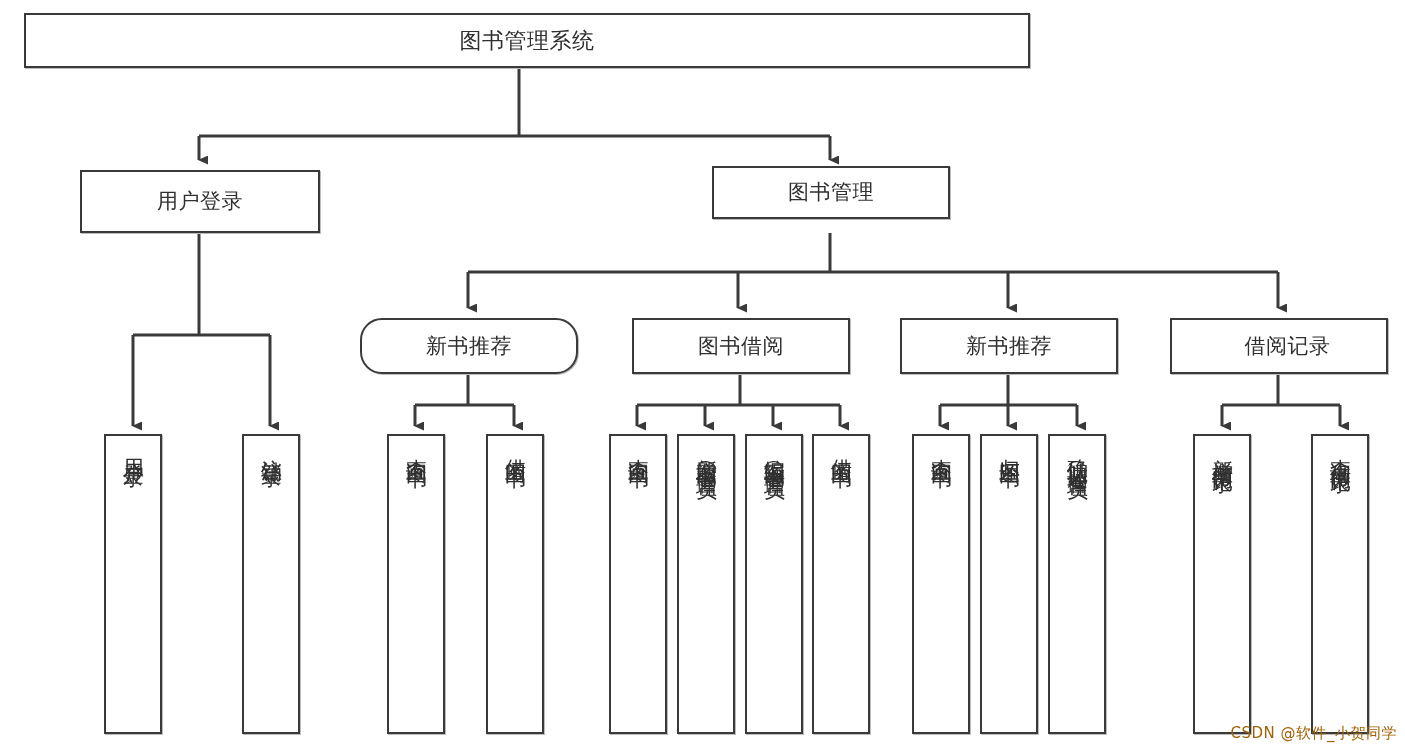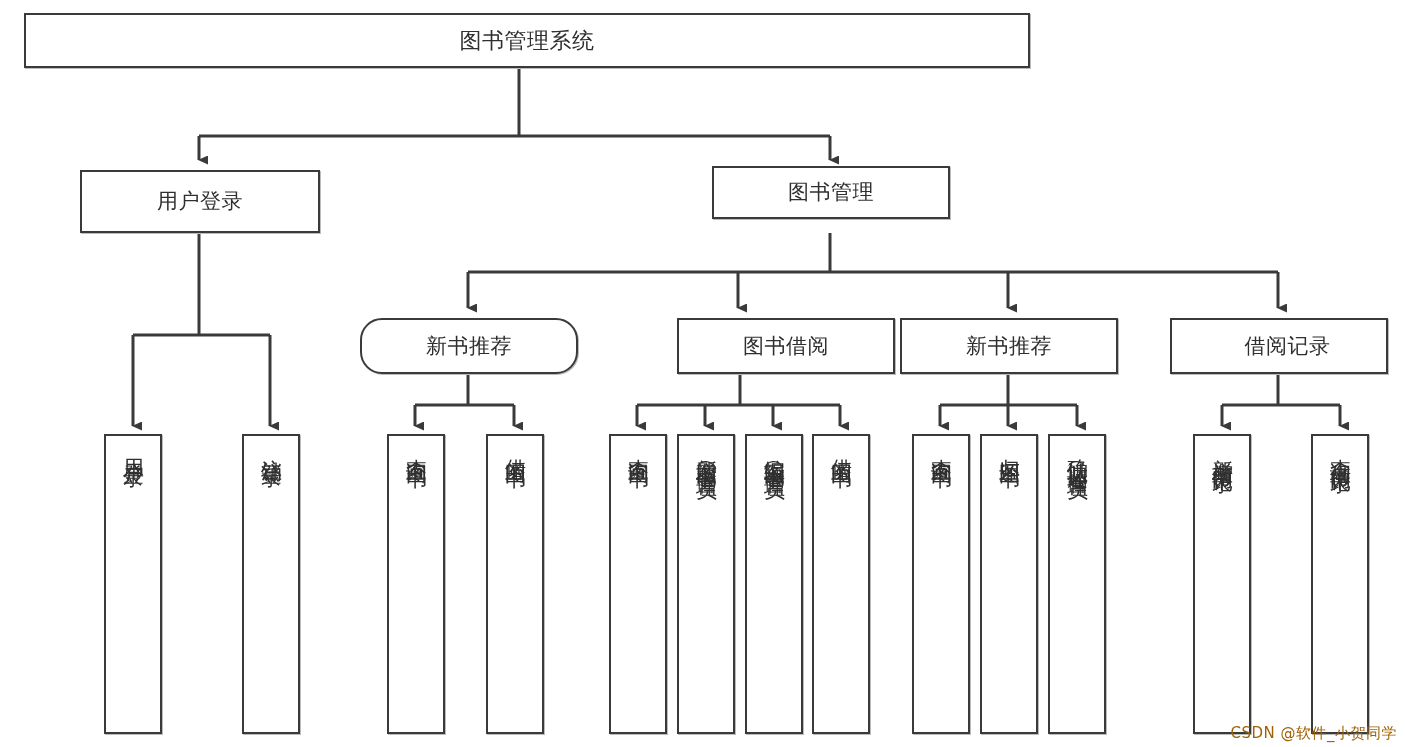--- a/index.html
+++ b/index.html
@@ -143,21 +143,21 @@
   </div>
 
   <div class="node horiz" style="left:712px; top:166px; width:238px; height:53px;">
     <span class="node-label">图书管理</span>
   </div>
 
   <div class="node horiz" style="left:360px; top:318px; width:218px; height:56px;border-radius:22px;">
     <span class="node-label">新书推荐</span>
   </div>
 
-  <div class="node horiz" style="left:632px; top:318px; width:218px; height:56px;margin-left:45px;">
+  <div class="node horiz" style="left:632px; top:318px; width:218px; height:56px;">
     <span class="node-label">图书借阅</span>
   </div>
 
   <div class="node horiz" style="left:900px; top:318px; width:218px; height:56px;">
     <span class="node-label">新书推荐</span>
   </div>
 
   <div class="node horiz" style="left:1170px; top:318px; width:218px; height:56px;padding-left:17px;">
     <span class="node-label">借阅记录</span>
   </div>

